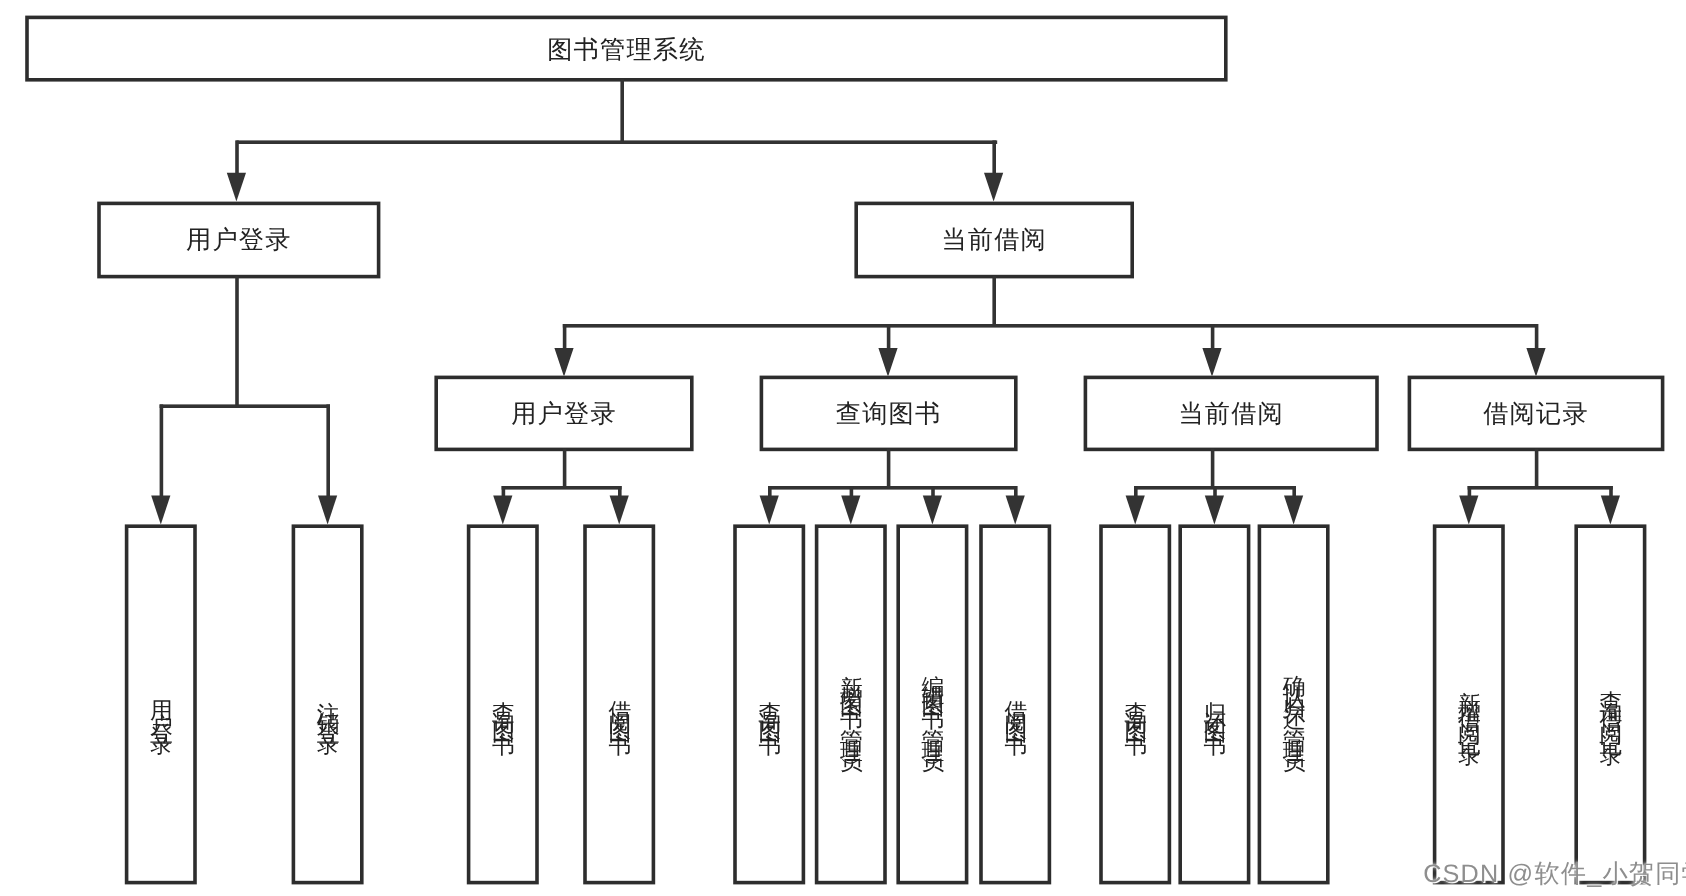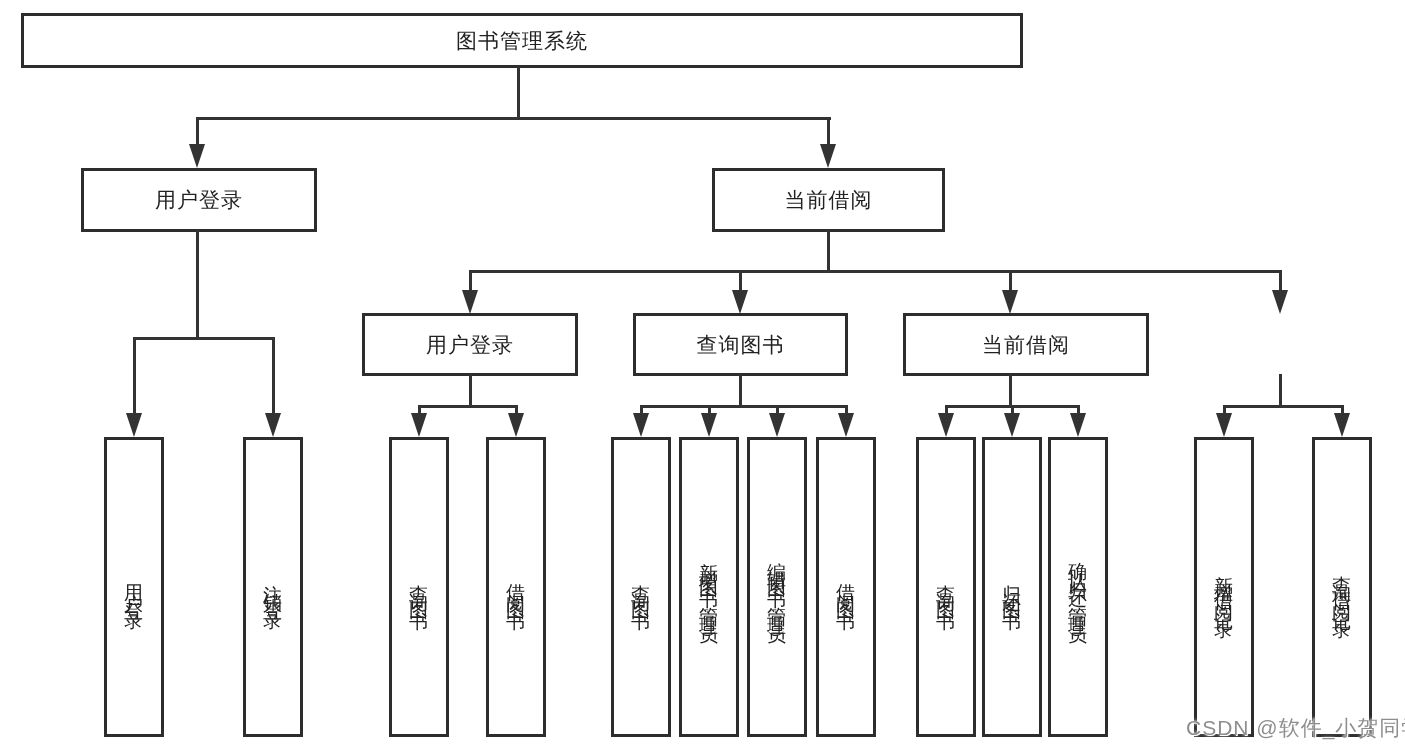--- a/index.html
+++ b/index.html
@@ -72,20 +72,23 @@
   <div class="arrow" style="left:1272px;top:290px;"></div>
 
   <div class="hbox" style="left:362px;top:313px;width:216px;height:63px;">
     <span>用户登录</span>
   </div>
   <div class="hbox" style="left:633px;top:313px;width:215px;height:63px;">
     <span>查询图书</span>
   </div>
   <div class="hbox" style="left:903px;top:313px;width:246px;height:63px;">
     <span>当前借阅</span>
+  </div>
+  <div class="hbox" style="left:1173px;top:313px;width:214px;height:63px;">
+    <span>借阅记录</span>
   </div>
 
   <div class="line" style="left:469px;top:374px;width:3px;height:33px;"></div>
   <div class="line" style="left:418px;top:405px;width:100px;height:3px;"></div>
   <div class="line" style="left:418px;top:405px;width:3px;height:9px;"></div>
   <div class="arrow" style="left:411px;top:413px;"></div>
   <div class="line" style="left:515px;top:405px;width:3px;height:9px;"></div>
   <div class="arrow" style="left:508px;top:413px;"></div>
 
   <div class="line" style="left:739px;top:374px;width:3px;height:33px;"></div>

